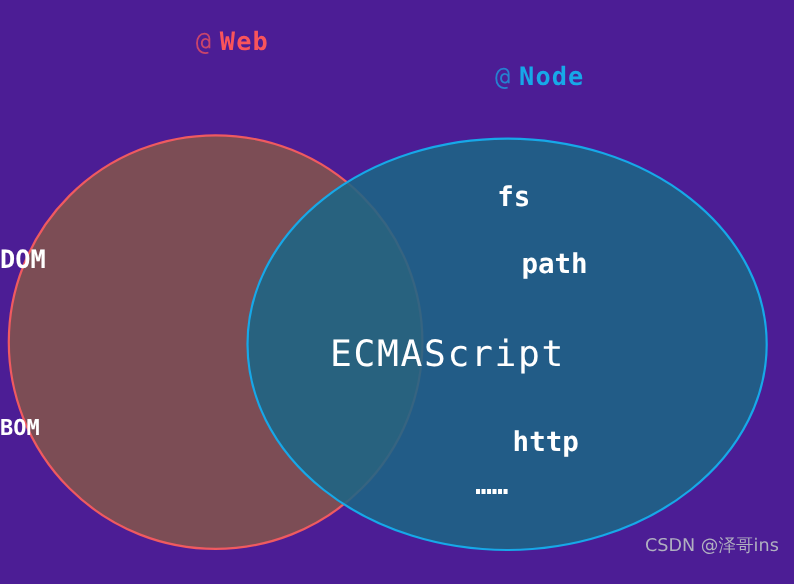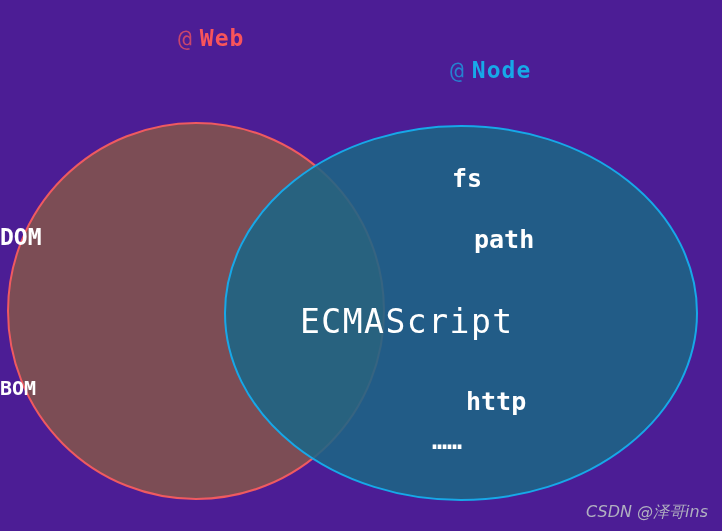--- a/index.html
+++ b/index.html
@@ -124,28 +124,27 @@
     width: 188px;
     font-size: 25px;
     font-weight: bold;
     letter-spacing: 0px;
   }
 
   
   #watermark {
     position: absolute;
     right: 14px;
-    bottom: 8px;
+    bottom: 24px;
     color: #b9bdc4;
     font-family: "DejaVu Sans", sans-serif;
     font-size: 16px;
     opacity: 0.92;
     user-select: none;
     white-space: nowrap;
-    font-style: italic;
   }
 </style>
 </head>
 <body>
 
 <div id="stage">
 
   <div class="caption" id="caption-web">
     <span class="at">@</span><span>Web</span>
   </div>

